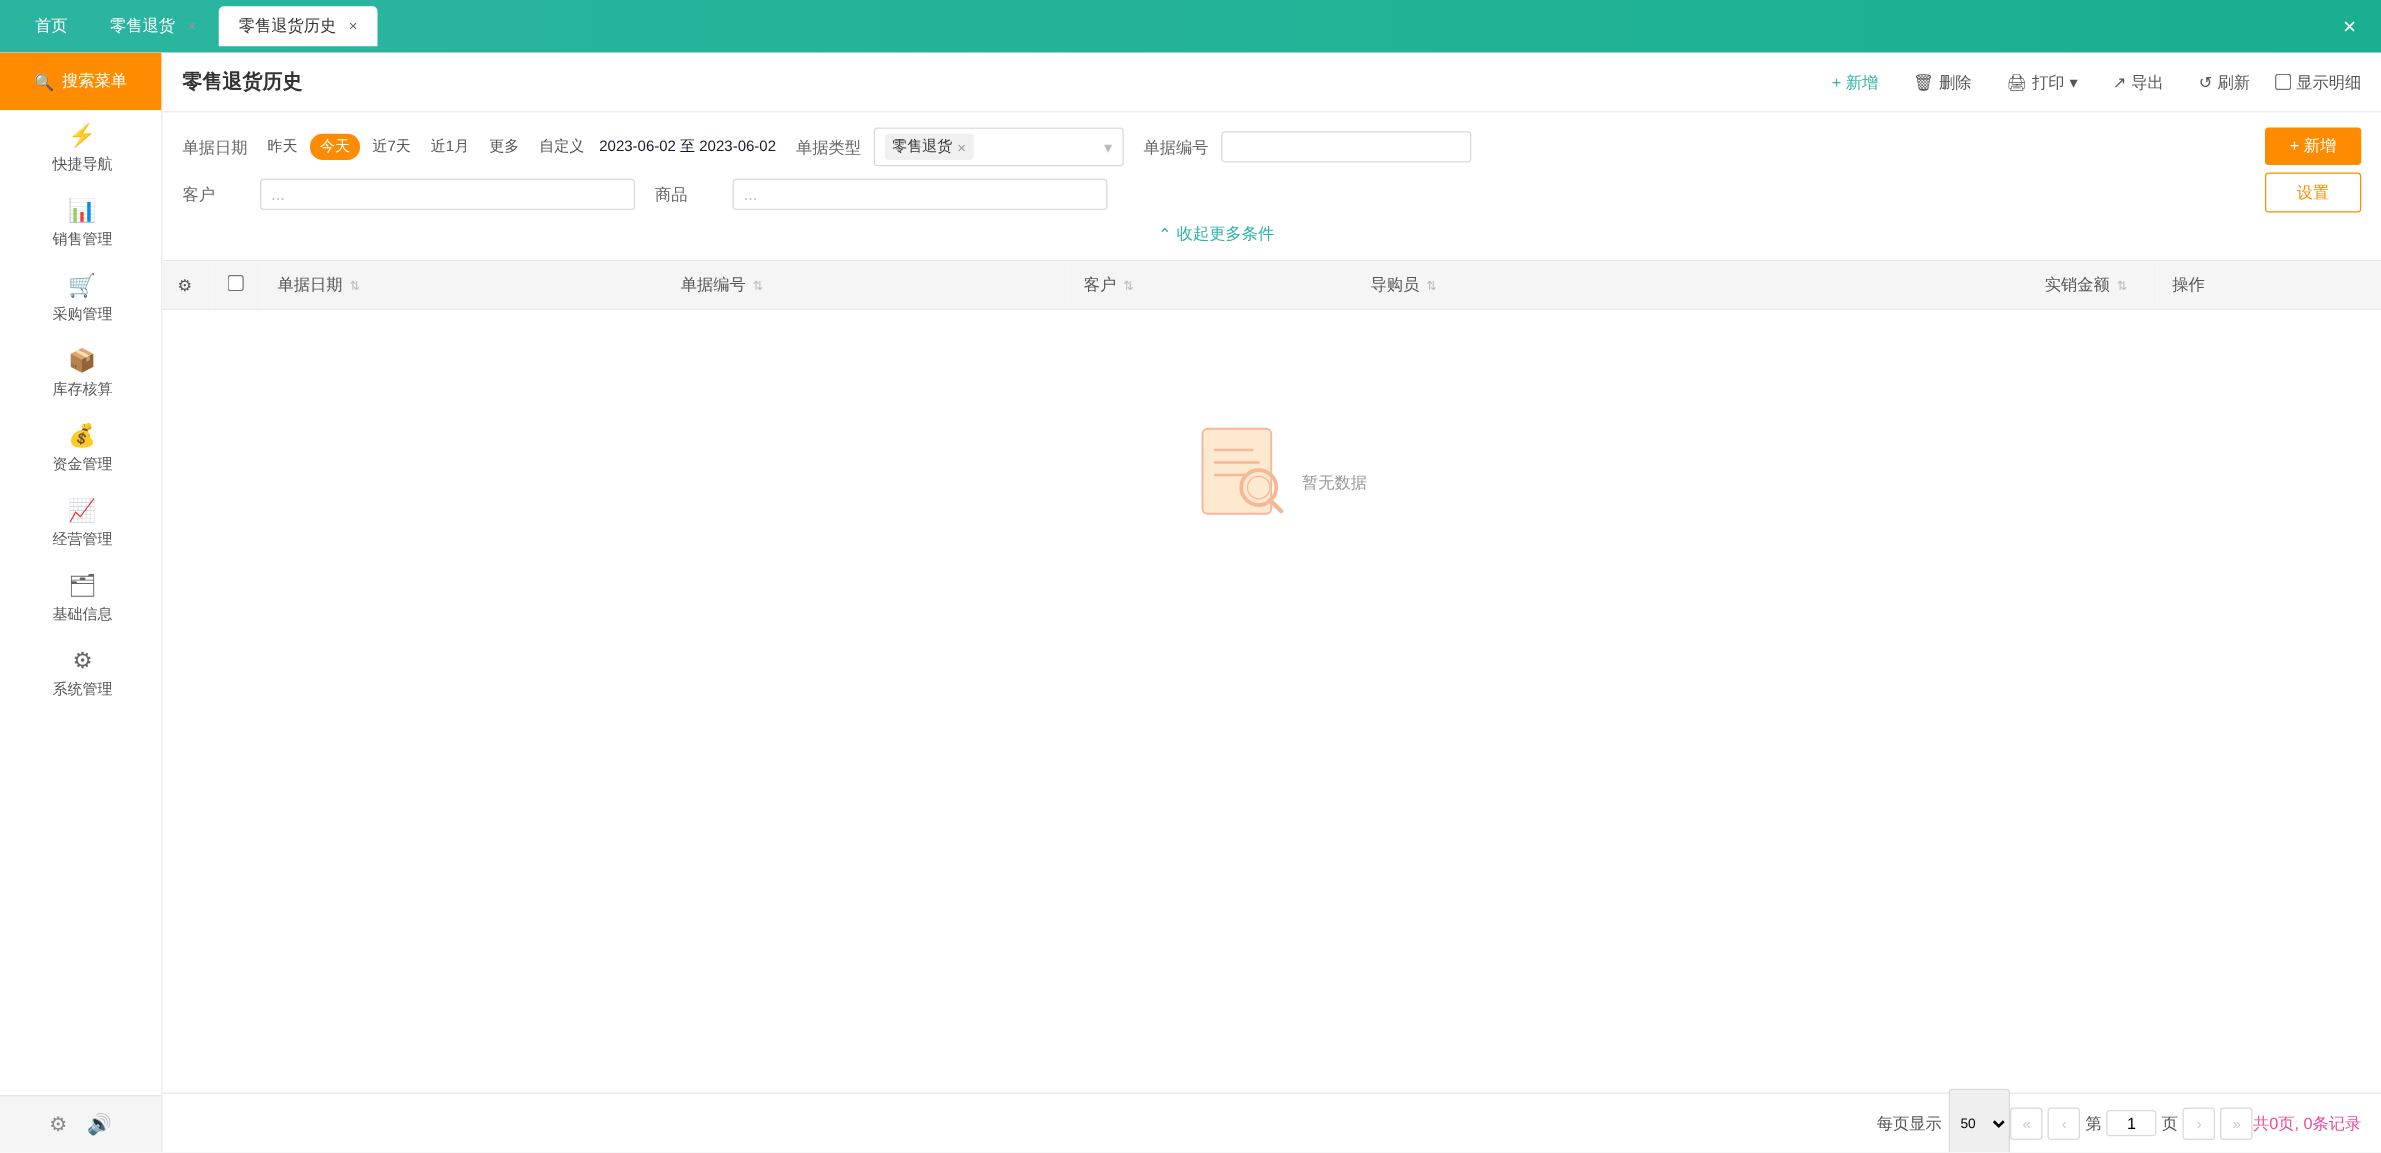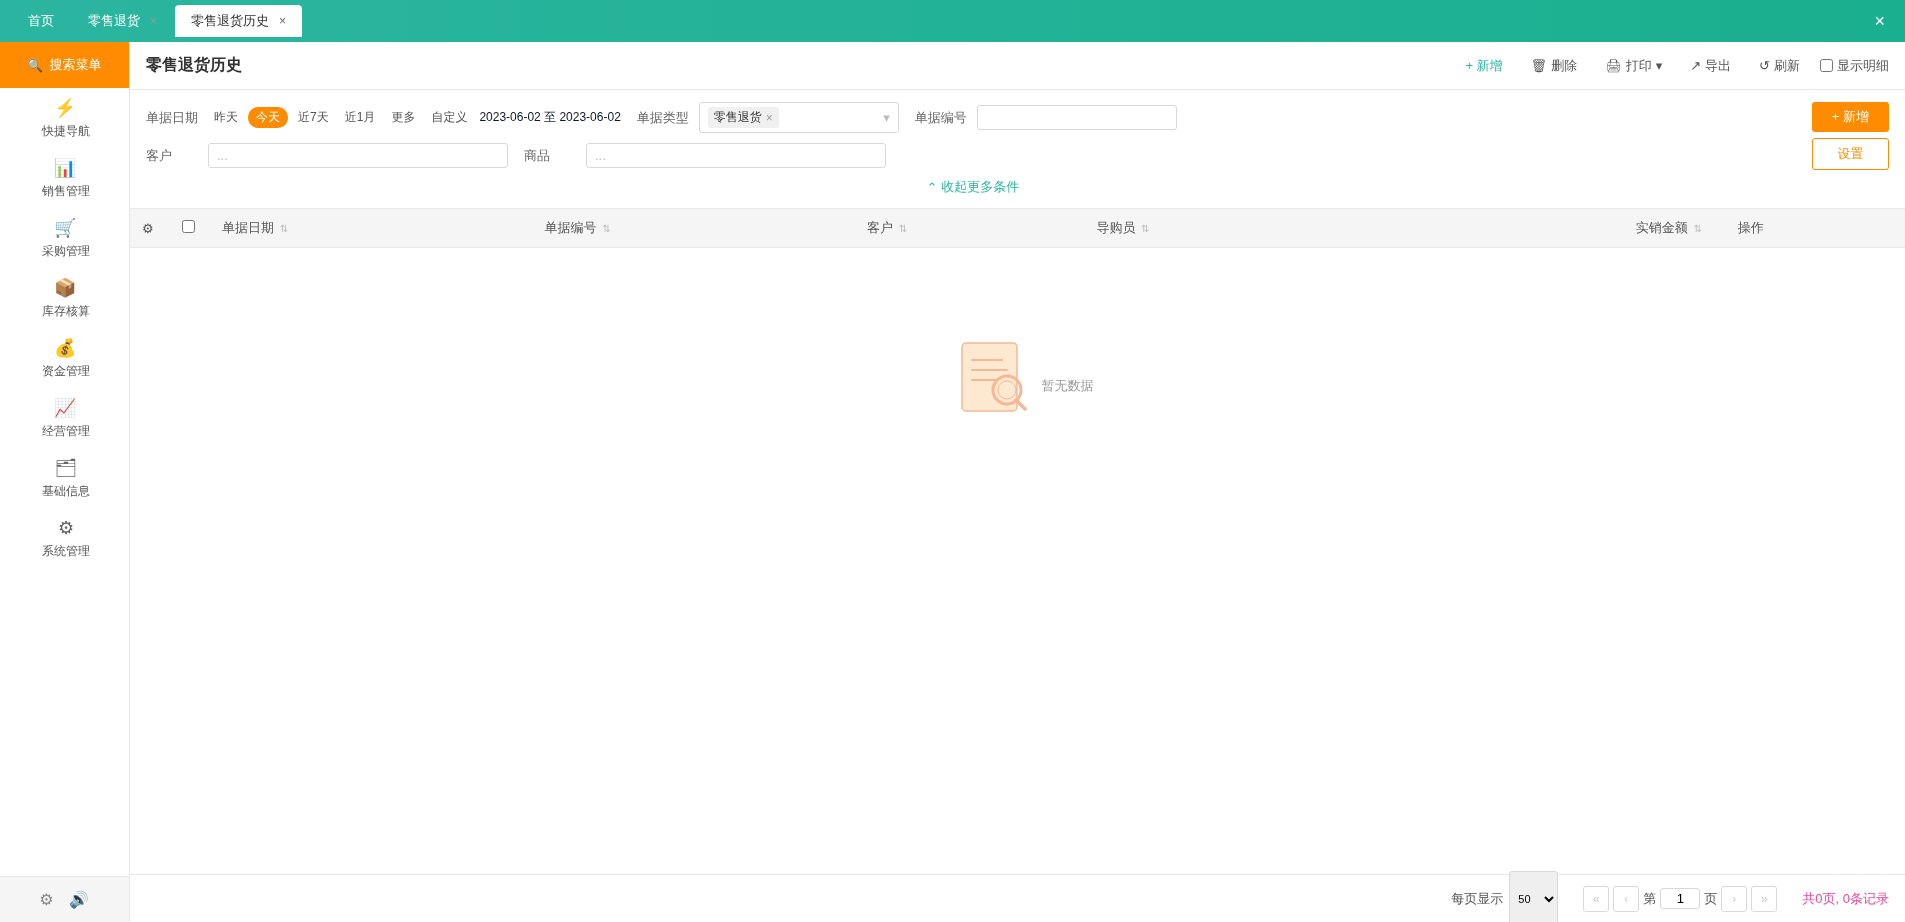--- a/index.html
+++ b/index.html
@@ -69,21 +69,21 @@
     .data-table { width: 100%; border-collapse: collapse; }
     .data-table th { background: #f5f5f5; padding: 10px 12px; text-align: left; font-weight: normal; color: #555; border-bottom: 1px solid #e8e8e8; white-space: nowrap; font-size: 13px; }
     .data-table th .sort-icon { color: #bbb; font-size: 10px; margin-left: 2px; }
     .table-settings-col { width: 40px; }
     .table-check-col { width: 40px; text-align: center; }
     .empty-state { display: flex; flex-direction: row; align-items: center; justify-content: center; padding: 80px 0; }
     .empty-icon { width: 100px; height: 100px; margin-bottom: 16px; }
     .empty-text { color: #999; font-size: 13px; }
 
     
-    .pagination-bar { height: 48px; background: #fff; border-top: 1px solid #e8e8e8; display: flex; align-items: center; justify-content: flex-end; padding: 0 16px; gap: 25px; flex-shrink: 0; }
+    .pagination-bar { height: 48px; background: #fff; border-top: 1px solid #e8e8e8; display: flex; align-items: center; justify-content: flex-end; padding: 0 16px; gap: 0; flex-shrink: 0; }
     .per-page { display: flex; align-items: center; gap: 6px; font-size: 13px; color: #555; }
     .per-page select { border: 1px solid #d9d9d9; border-radius: 3px; padding: 20px 4px; font-size: 11px; }
     .page-nav { display: flex; align-items: center; gap: 4px; }
     .page-nav-btn { width: 26px; height: 26px; border: 1px solid #d9d9d9; border-radius: 3px; display: flex; align-items: center; justify-content: center; cursor: pointer; font-size: 12px; color: #555; background: #fff; }
     .page-nav-btn.disabled { color: #ccc; cursor: not-allowed; }
     .page-input-group { display: flex; align-items: center; gap: 4px; font-size: 13px; color: #555; }
     .page-input { width: 40px; border: 1px solid #d9d9d9; border-radius: 3px; padding: 2px 4px; text-align: center; font-size: 13px; }
     .page-info { font-size: 13px; color: #ec4899; }
 
     

